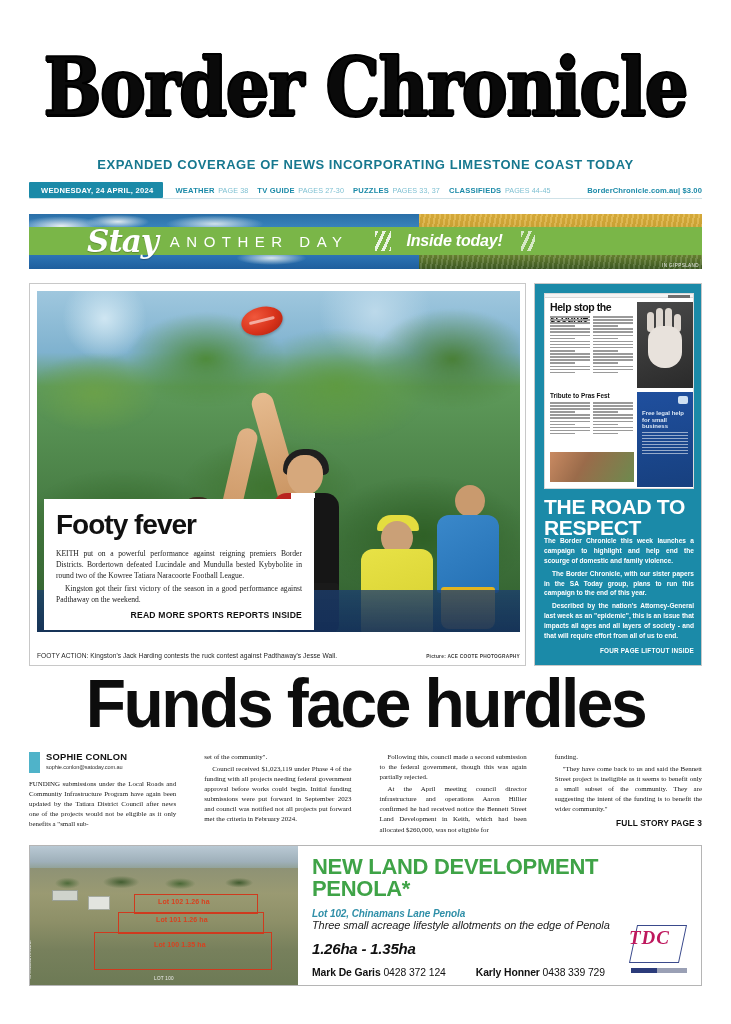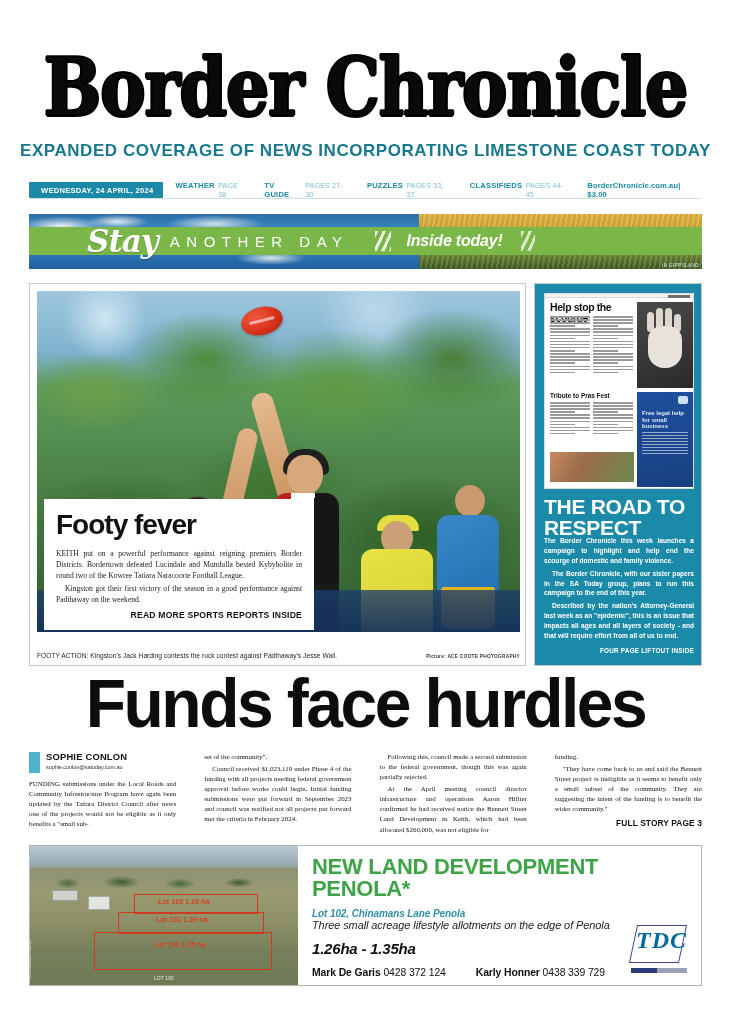--- a/index.html
+++ b/index.html
@@ -19,43 +19,43 @@
     font-size: 68px;
     line-height: 0.98;
     letter-spacing: -1px;
     color: #0a0a0a;
     -webkit-text-stroke: 1.6px #000;
     transform: scaleY(1.18);
     transform-origin: center top;
     text-shadow: 1.5px 0 0 #000, -1.5px 0 0 #000, 0 1.2px 0 #000;
   }
   .masthead-sub {
-    margin-top: 26px;
-    font-size: 17px;
+    margin-top: 42px;
+    font-size: 13px;
     font-weight: bold;
     letter-spacing: 0.55px;
     color: #17788f;
     text-transform: uppercase;
   }
 
   
   .infobar {
     position: absolute; left: 29px; top: 182px;
     width: 673px; height: 17px;
     display: flex; align-items: stretch;
     border-bottom: 1px solid #cfe2e8;
   }
   .infobar-date {
     background: #1b8aa8; color: #fff;
     font-size: 7.6px; font-weight: bold; letter-spacing: 0.25px;
     display: flex; align-items: center; padding: 0 10px 0 12px;
     border-radius: 1px;
   }
   .infobar-items { display: flex; align-items: center; flex: 1; padding-left: 12px; gap: 5px; }
-  .ib-grp { display: flex; align-items: baseline; gap: 3.5px; margin-right: 11px; }
+  .ib-grp { display: flex; align-items: baseline; gap: 3.5px; margin-right: 4px; }
   .ib-label { font-size: 7.6px; font-weight: bold; color: #1b8aa8; letter-spacing: 0.2px; }
   .ib-pages { font-size: 7.2px; color: #7fc0d2; letter-spacing: 0.1px; }
   .ib-site { font-size: 7.6px; font-weight: bold; color: #1b8aa8; margin-left: auto; letter-spacing: 0.1px; }
 
   
   .stay-banner {
     position: absolute; left: 29px; top: 214px;
     width: 673px; height: 55px;
     overflow: hidden;
     background: linear-gradient(90deg, #3e7fb5 0%, #2f78b8 52%, #c9a23a 62%, #8aa33c 78%, #4d6b2e 100%);
@@ -439,23 +439,23 @@
     font-size: 15px; font-weight: bold; font-style: italic;
     color: #111; margin-bottom: 10px; letter-spacing: -0.2px;
   }
   .ad-contacts { display: flex; gap: 30px; margin-bottom: 8px; }
   .ad-contact { font-size: 10.4px; color: #111; letter-spacing: -0.1px; }
   .ad-contact b { font-weight: bold; }
   .ad-logo { position: absolute; right: 10px; bottom: 8px; width: 62px; height: 52px; }
   .ad-logo-d { position:absolute; left: 4px; top: 0; width: 50px; height: 38px;
     border: 1.6px solid #3a4a8c; transform: skewX(-12deg); }
   .ad-logo-t {
-    position:absolute; left: 0; top: 2px; width: 58px; text-align: right;
-    font-family: "Liberation Serif", serif; font-weight: bold; font-size: 24px;
-    color: #0369a1; letter-spacing: 1px; font-style: italic;
+    position:absolute; left: 0; top: 2px; width: 58px; text-align: left;
+    font-family: "Liberation Serif", serif; font-weight: bold; font-size: 19px;
+    color: #be185d; letter-spacing: 1px; font-style: italic;
   }
   .ad-logo-bar { position:absolute; left: 2px; bottom: 4px; width: 56px; height: 5px;
     background: linear-gradient(90deg,#2b3b7a 0 46%, #9aa0b5 46% 100%); }
 </style>
 </head>
 <body>
 
 <div class="page">
 
   <div class="masthead">

